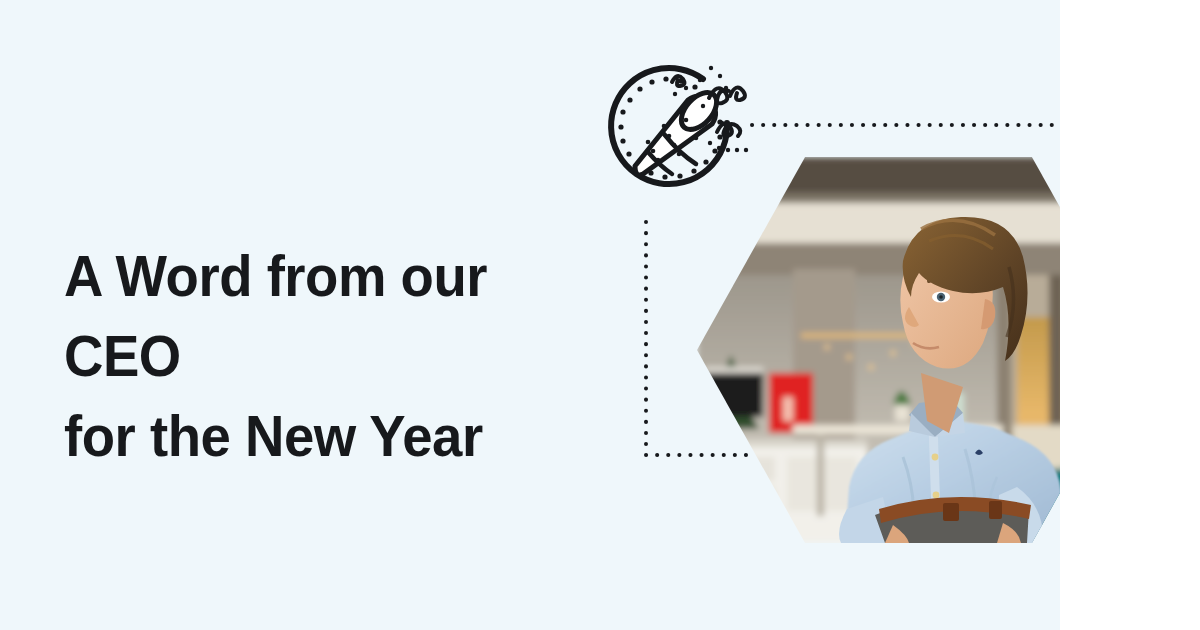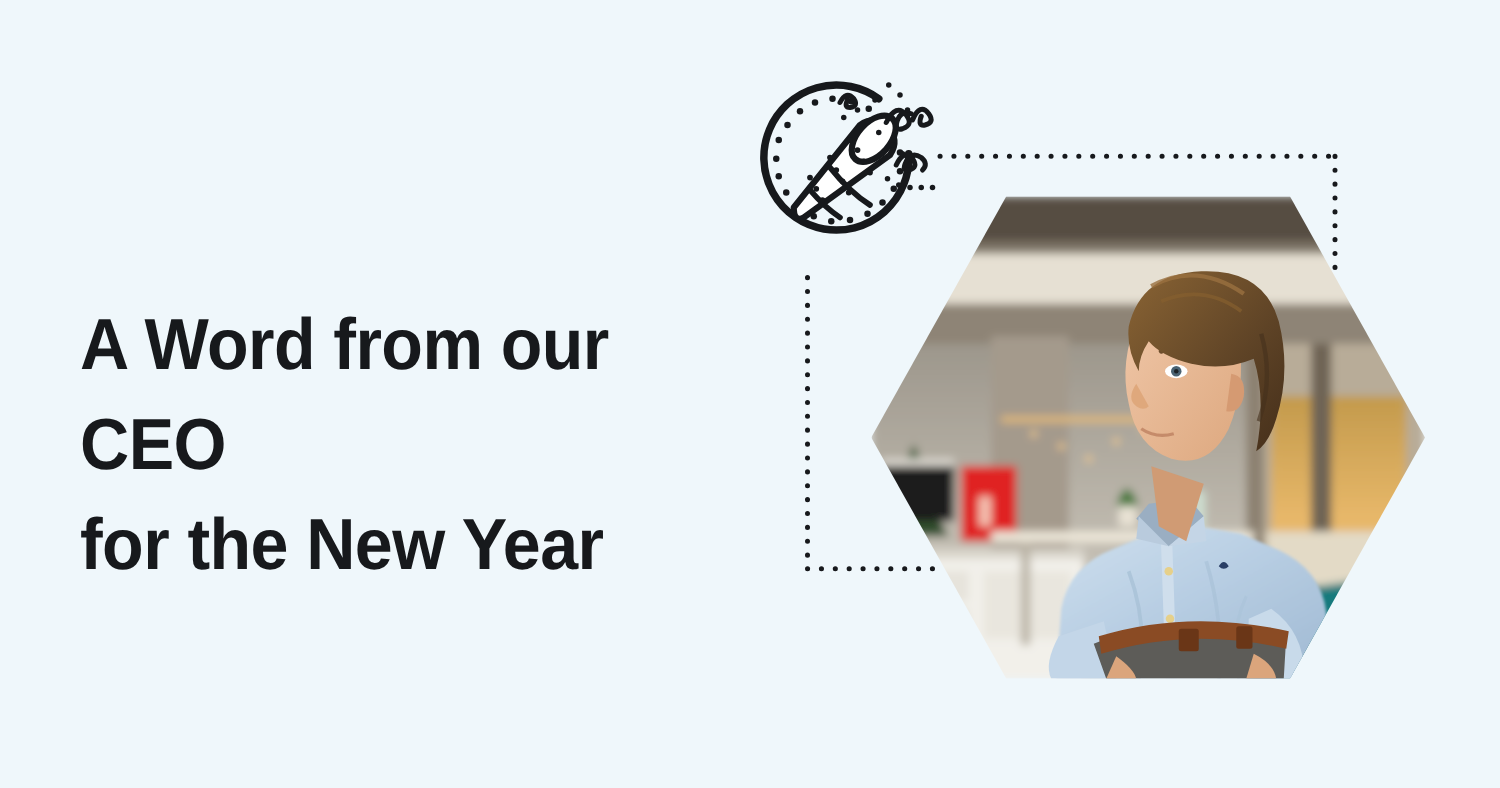--- a/index.html
+++ b/index.html
@@ -9,21 +9,21 @@
   }
   body {
     width: 1200px;
     height: 630px;
     overflow: hidden;
     font-family: "Liberation Sans", "DejaVu Sans", sans-serif;
   }
 
   .banner {
     position: relative;
-    width: 1200px;
+    width: 1060px;
     height: 630px;
     background: #eff7fb;
     overflow: hidden;
   }
 
   
   .headline {
     position: absolute;
     left: 64px;
     top: 236px;

